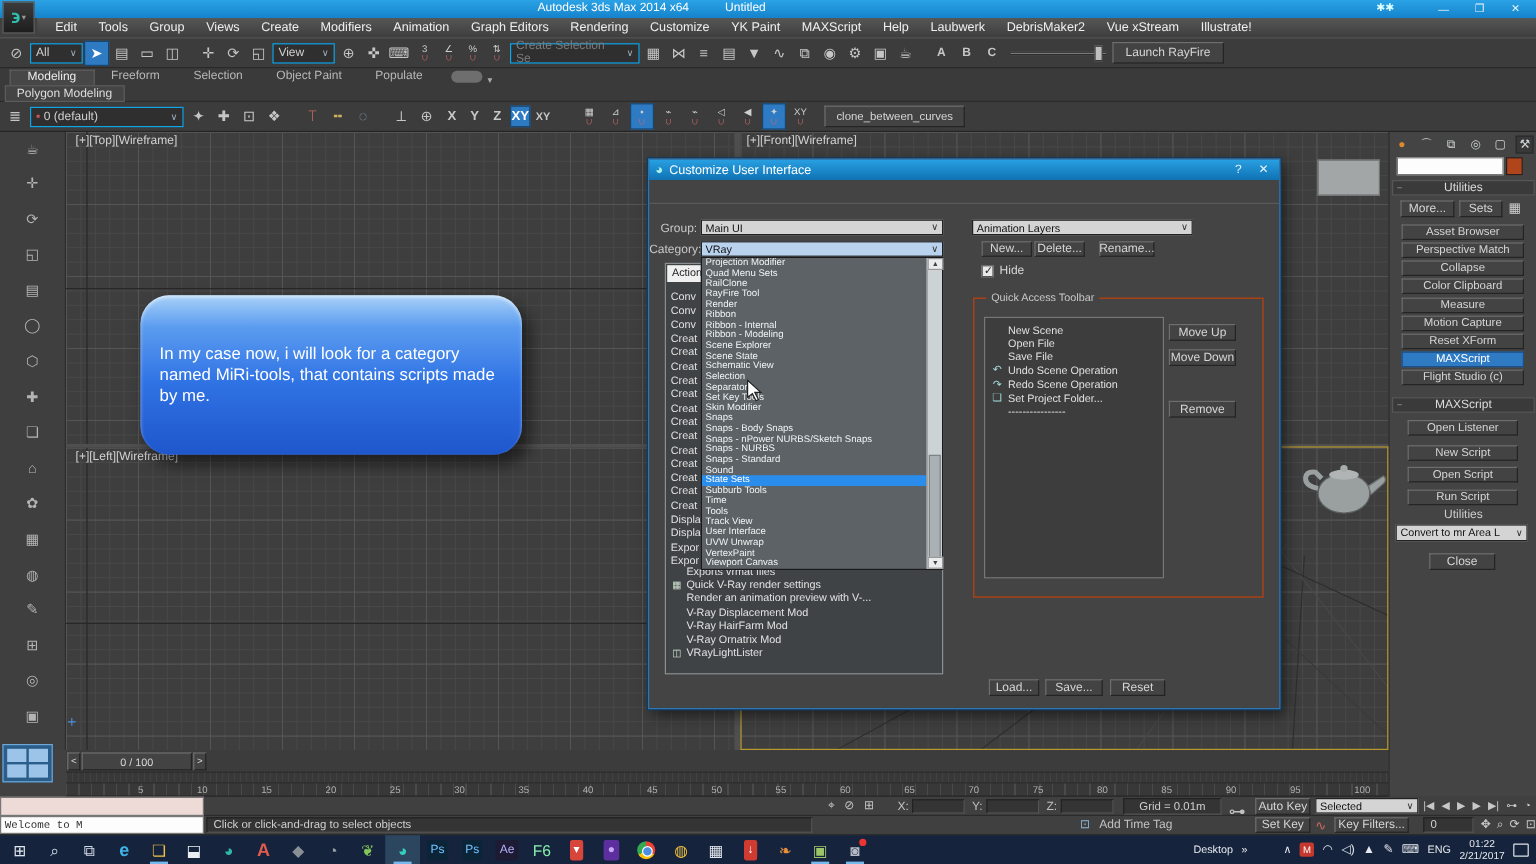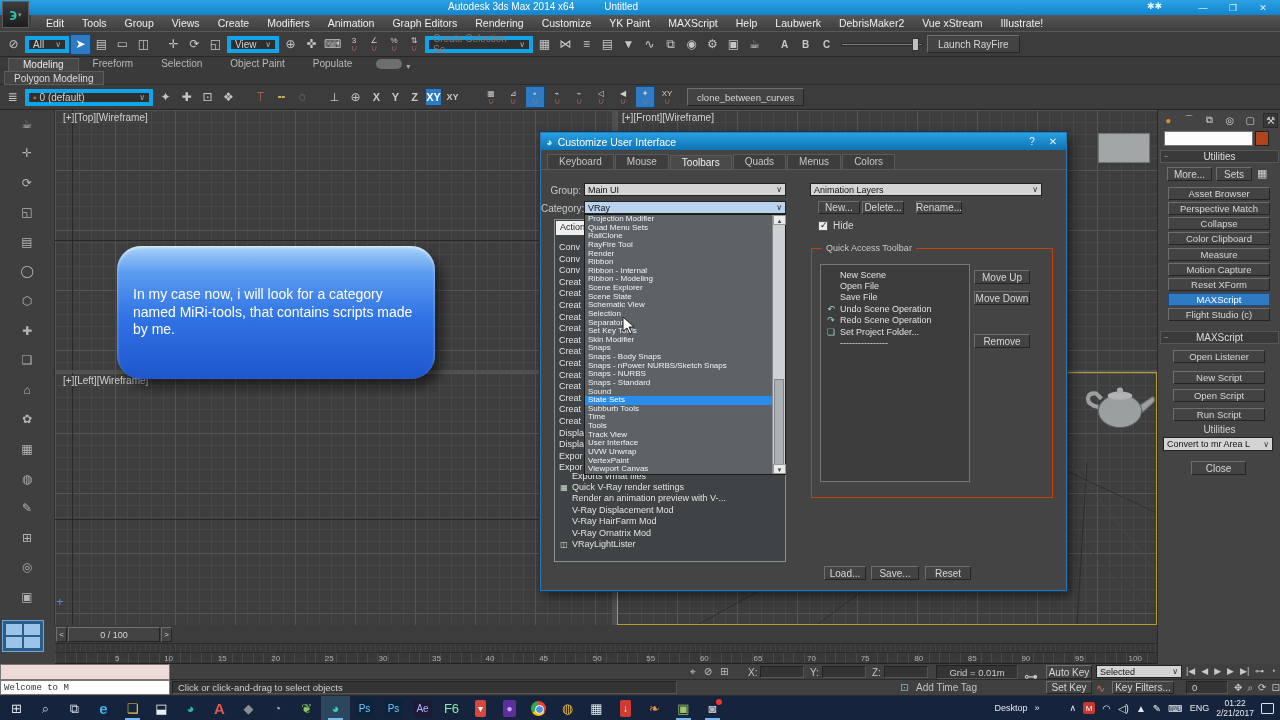--- a/index.html
+++ b/index.html
@@ -18,21 +18,21 @@
   .applogo i{font-style:normal;color:#999;font-size:7px;margin-left:1px}
   .menubar{left:31px;top:15px;right:0;height:16px;background:linear-gradient(#565656,#3e3e3e);
            display:flex;align-items:center;padding-left:6px;z-index:20}
   .mi{padding:0 9px;font-size:10.5px;color:#efefef;white-space:nowrap}
   .toolbar1{left:0;top:31px;width:1280px;height:26px;background:#3c3c3c;border-top:1px solid #585858;
             border-bottom:1px solid #262626;display:flex;align-items:center;padding:0 3px;gap:1px}
   .ti{width:21px;height:21px;display:flex;align-items:center;justify-content:center;color:#c6c6c6;
       font-size:12px;flex:none}
   .ti.active{background:#2e7bc4;border:1px solid #17466f;color:#fff}
   .sep{width:7px;flex:none}
-  .cmb{height:17px;background:#2f2f2f;border:4px solid #0ea5e9;color:#d0d0d0;display:flex;
+  .cmb{height:17px;background:#2f2f2f;border:1px solid #0ea5e9;color:#d0d0d0;display:flex;
        align-items:center;padding:0 4px;font-size:10px;position:relative;flex:none}
   .cmb::after{content:"∨";margin-left:auto;padding-left:6px;font-size:8px;color:#9ab}
   .cmb.dis{color:#7d7d7d}
   .slider{width:82px;height:17px;display:flex;align-items:center;flex:none;position:relative;margin:0 3px}
   .slider .trk{height:3px;background:#7d7d7d;flex:1;border:1px solid #2a2a2a}
   .slider .th{position:absolute;right:4px;width:7px;height:13px;background:#bfbfbf;border:1px solid #333}
   .btn{background:#434343;border:1px solid;border-color:#6e6e6e #242424 #242424 #6e6e6e;
        color:#d6d6d6;font-size:10px;display:flex;align-items:center;justify-content:center;white-space:nowrap}
   .ribbonrow{left:0;top:57px;width:1280px;height:14px;background:#3a3a3a;display:flex;align-items:flex-end;padding-left:8px}
   .rtab{padding:0 14px 1px;font-size:10px;color:#b8b8b8}
@@ -506,28 +506,20 @@
 </div>
 
 <div class="ab dialog">
   <div class="dtitle">
     <span class="dico">◕</span>
     <span>Customize User Interface</span>
     <span class="sp"></span>
     <span class="tb">?</span>
     <span class="tb">✕</span>
   </div>
-  <div class="ab" style="left:6px;top:21px;display:flex;gap:1px">
-    <span class="dtab">Keyboard</span>
-      <span class="dtab">Mouse</span>
-      <span class="dtab active">Toolbars</span>
-      <span class="dtab">Quads</span>
-      <span class="dtab">Menus</span>
-      <span class="dtab">Colors</span>
-  </div>
   <div class="ab" style="left:0;top:36px;width:525px;border-top:1px solid #5a5a5a"></div>
 
   <div class="dlbl" style="left:0px;top:52px;width:40px">Group:</div>
   <div class="lcombo" style="left:43px;top:50px;width:202px">
       <span>Main UI</span>
     </div>
   <div class="dlbl" style="left:0px;top:70px;width:40px">Category:</div>
   <div class="lcombo sel" style="left:43px;top:68px;width:202px">
       <span>VRay</span>
     </div>
@@ -621,21 +613,21 @@
         <div class="ditem">VertexPaint</div>
         <div class="ditem">Viewport Canvas</div>
     </div>
     <div class="dscroll">
       <div class="darrow" style="top:0">▲</div>
       <div class="dthumb" style="top:164px;height:86px"></div>
       <div class="darrow" style="bottom:0">▼</div>
     </div>
   </div>
 
-  <div class="lcombo" style="left:269px;top:50px;width:232px">
+  <div class="lcombo" style="left:269px;top:50px;width:184px">
       <span>Animation Layers</span>
     </div>
   <div class="btn ab" style="left:277px;top:68px;width:42px;height:13px">New...</div>
   <div class="btn ab" style="left:321px;top:68px;width:42px;height:13px">Delete...</div>
   <div class="btn ab" style="left:375px;top:68px;width:46px;height:13px">Rename...</div>
   <div class="ab" style="left:277px;top:87px;display:flex;align-items:center;gap:5px">
     <span class="chk on"></span>
     <span>Hide</span>
   </div>
   <div class="gbox" style="left:270px;top:115px;width:242px;height:250px">

